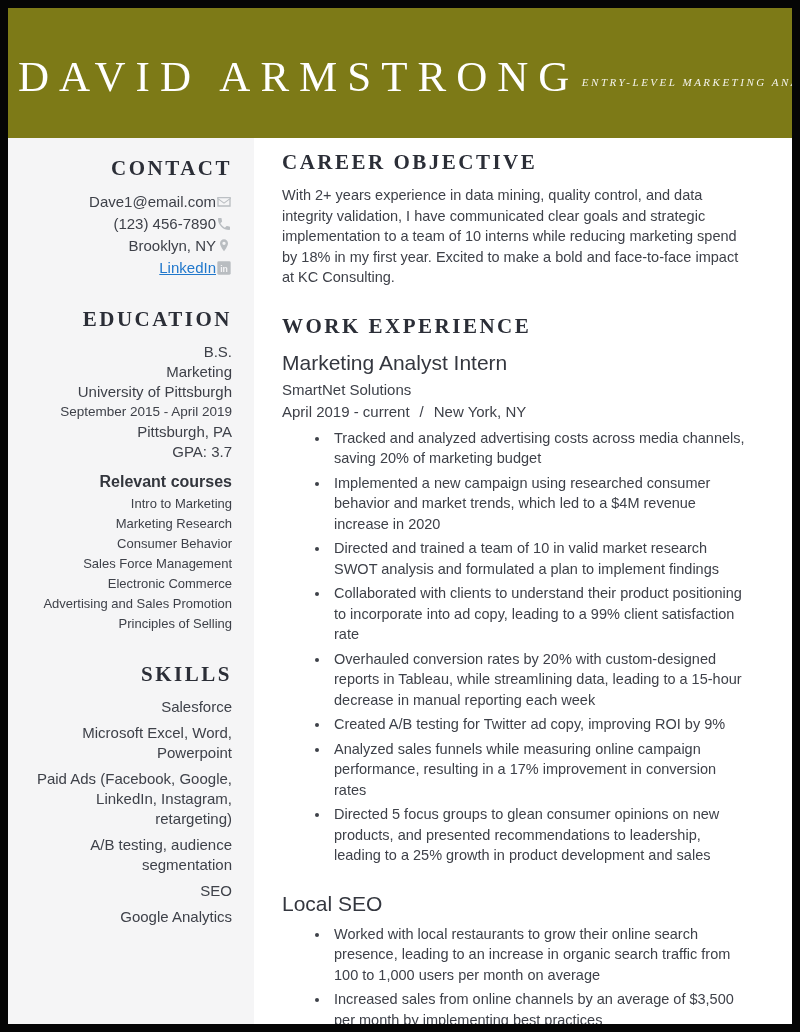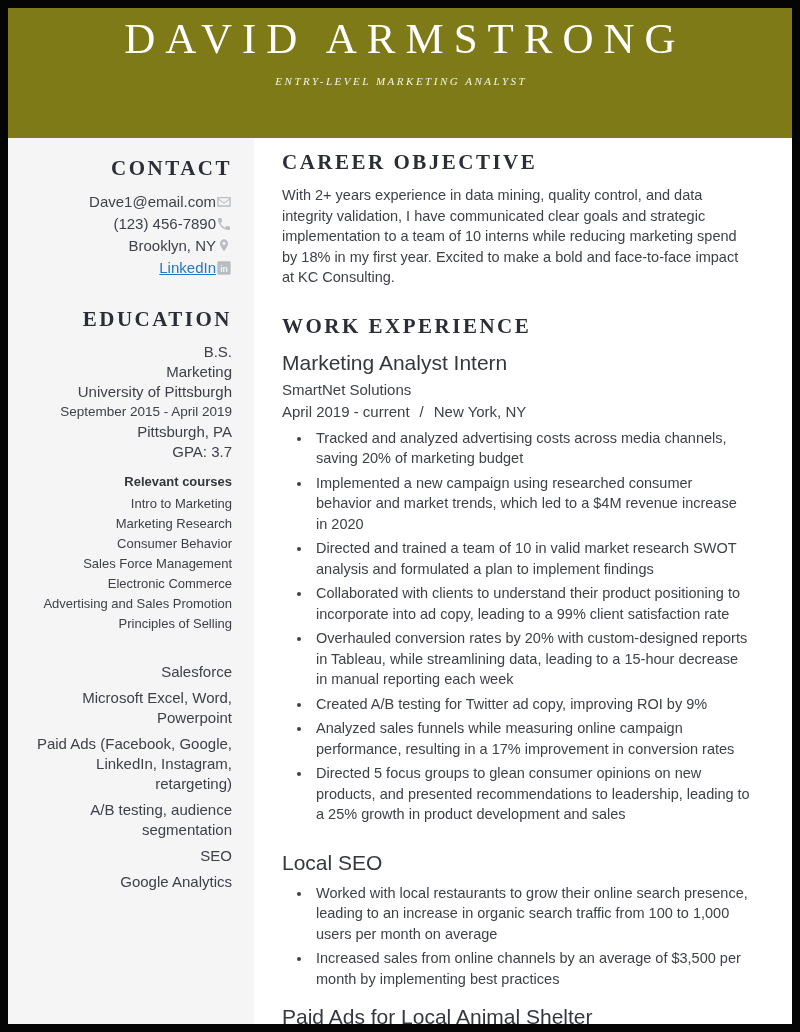--- a/index.html
+++ b/index.html
@@ -12,21 +12,21 @@
   .page {
     width: 800px; height: 1032px;
     border: 8px solid #050505;
     background: #fff;
     display: flex; flex-direction: column;
     overflow: hidden;
   }
   .header {
     height: 130px; flex: 0 0 130px;
     background: #7d7a17;
-    display: flex; flex-direction: column; align-items: center; justify-content: flex-start;
+    display: flex; flex-direction: row; align-items: center; justify-content: flex-start;
     padding-top: 6px;
   }
   .name {
     font-family: "Liberation Serif", serif;
     font-size: 43px; font-weight: 400;
     color: #ffffff;
     letter-spacing: 10px;
     text-indent: 10px;
     white-space: nowrap;
   }
@@ -66,32 +66,32 @@
   .sb-section .section-heading { margin-bottom: 10px; }
   .contact-item {
     display: flex; justify-content: flex-end; align-items: center;
     font-size: 15px; line-height: 22px; color: #3e4149;
   }
   .contact-item .icon { width: 16px; height: 16px; color: #b9bdc1; flex: 0 0 16px; display: inline-flex; }
   .contact-item .icon svg { width: 16px; height: 16px; }
   a.link { color: #2178cc; text-decoration: underline; }
   .edu-line { font-size: 15px; line-height: 20px; }
   .edu-line.small { font-size: 13.5px; line-height: 20px; }
-  .edu-courses-label { font-weight: 700; font-size: 13px; line-height: 20px; margin-top: 10px; margin-bottom: 2px; color: #33363d; }
+  .edu-courses-label { font-weight: 700; font-size: 16px; line-height: 20px; margin-top: 10px; margin-bottom: 2px; color: #33363d; }
   .course { font-size: 13px; line-height: 20px; }
   .skill { font-size: 15px; line-height: 20px; margin-bottom: 6px; }
   
   .m-section-gap { margin-top: 26px; }
   .objective-text { font-size: 14.5px; line-height: 20.5px; margin-top: 10px; max-width: 480px; }
   .job-title { font-size: 21px; font-weight: 400; color: #34373f; margin-top: 12px; }
   .company { font-size: 15px; margin-top: 6px; }
   .date-line { font-size: 15px; margin-top: 5px; display: flex; gap: 10px; align-items: baseline; }
   .date-line .sep { color: #3e4149; }
   ul.bullets { margin: 8px 0 0 0; padding-left: 30px; max-width: 492px; }
-  ul.bullets li { font-size: 14.5px; line-height: 20.5px; margin-bottom: 4px; padding-left: 4px; }
+  ul.bullets li { font-size: 14.5px; line-height: 20.5px; margin-bottom: 4px; padding-left: 4px; margin-left: 18px; }
   .project-title { font-size: 21px; font-weight: 400; color: #34373f; margin-top: 0; }
   .projects-block .project:first-of-type .project-title { margin-top: 10px; }
   .project + .project { margin-top: 16px; }
 </style>
 </head>
 <body>
 
 <div class="page">
 
   <div class="header">
@@ -154,20 +154,21 @@
         <div class="course">Intro to Marketing</div>
         <div class="course">Marketing Research</div>
         <div class="course">Consumer Behavior</div>
         <div class="course">Sales Force Management</div>
         <div class="course">Electronic Commerce</div>
         <div class="course">Advertising and Sales Promotion</div>
         <div class="course">Principles of Selling</div>
       </div>
 
       <div class="sb-section">
+        <div class="section-heading">SKILLS</div>
         <div class="skill">Salesforce</div>
         <div class="skill">Microsoft Excel, Word, Powerpoint</div>
         <div class="skill">Paid Ads (Facebook, Google, LinkedIn, Instagram, retargeting)</div>
         <div class="skill">A/B testing, audience segmentation</div>
         <div class="skill">SEO</div>
         <div class="skill">Google Analytics</div>
       </div>
 
     </div>
 

